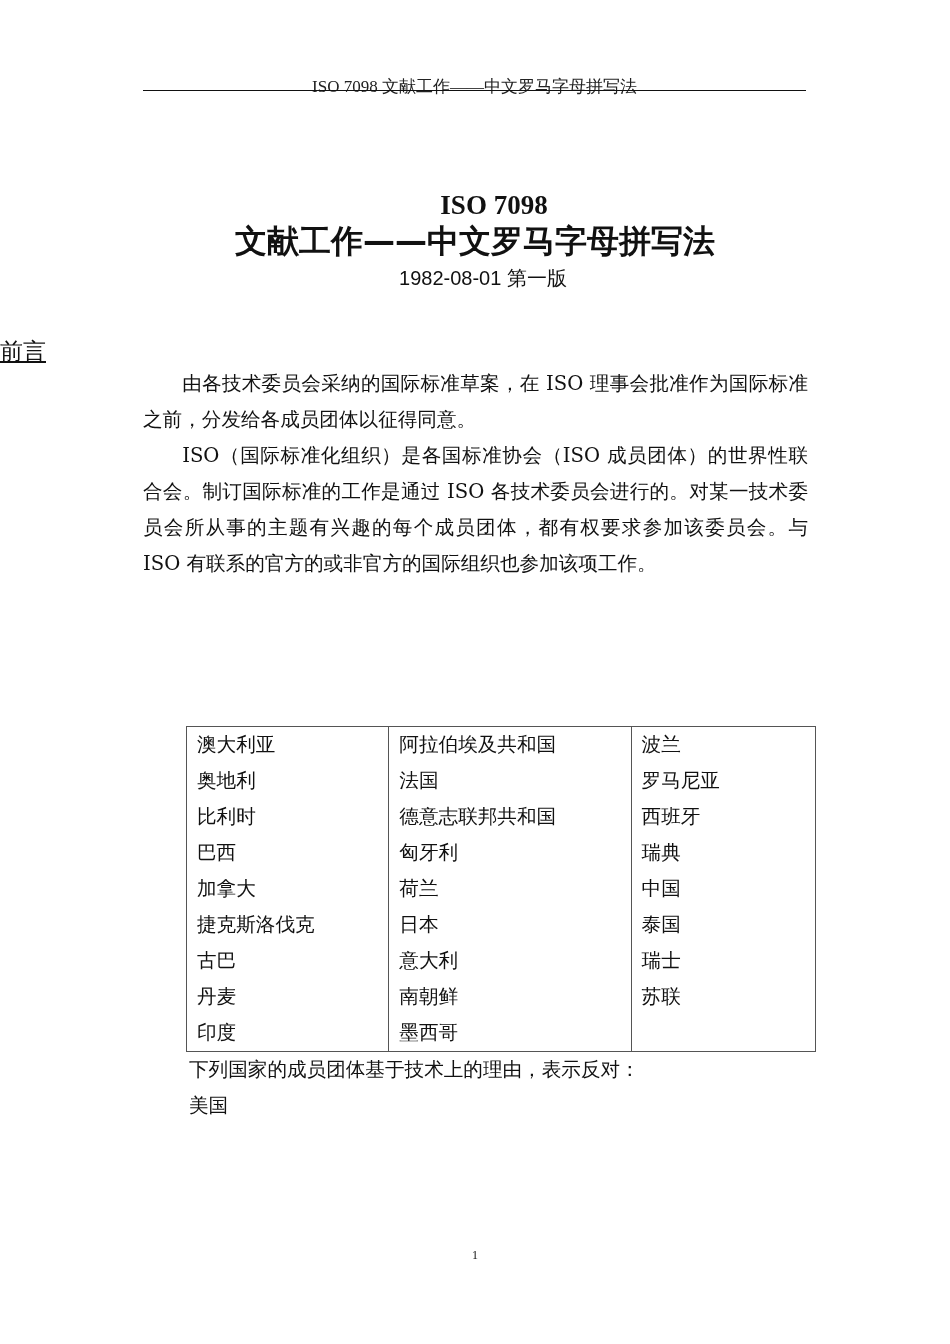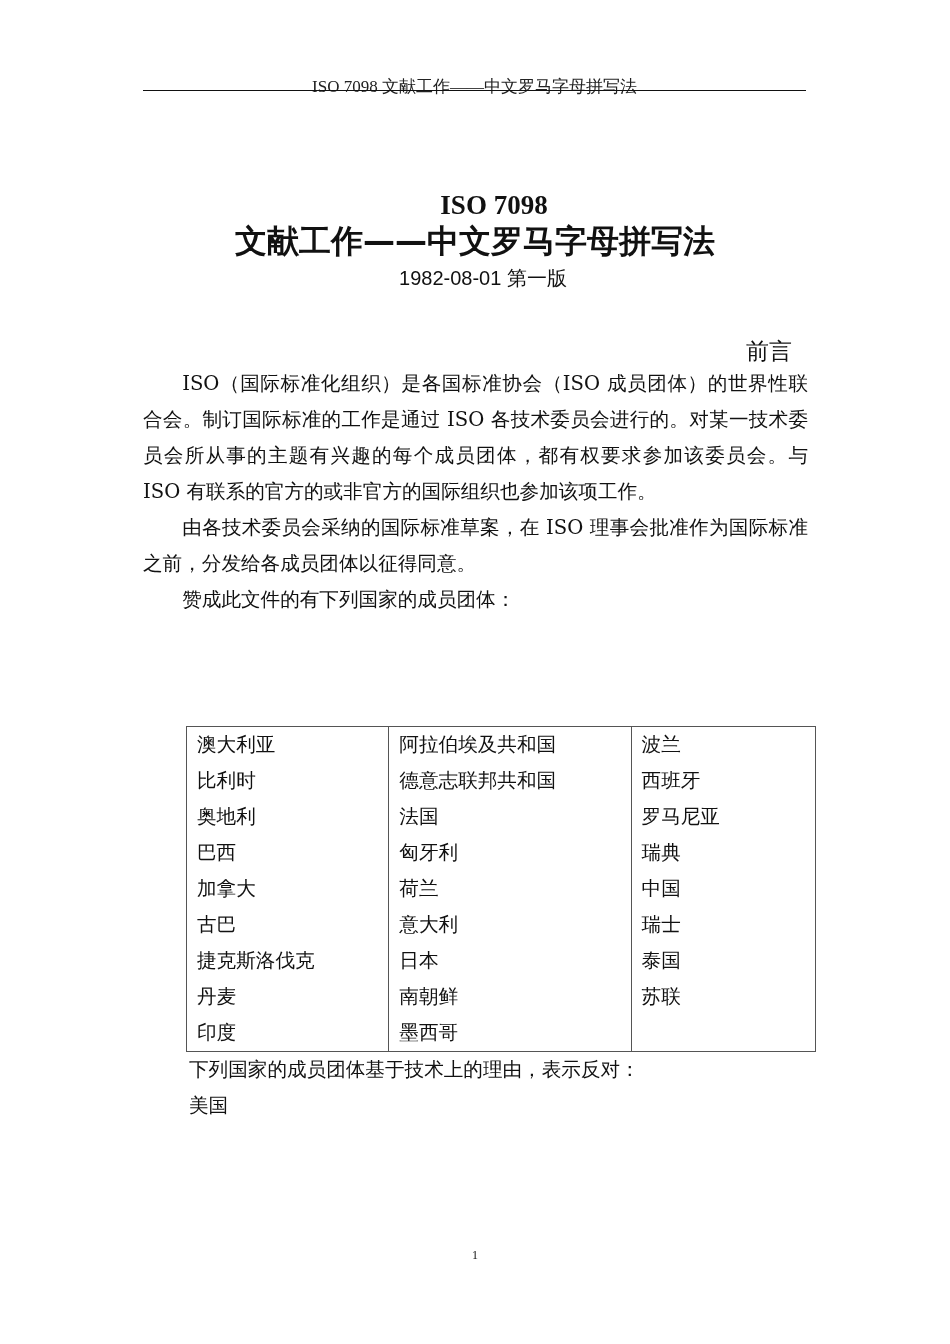--- a/index.html
+++ b/index.html
@@ -8,22 +8,22 @@
   .header { position:absolute; left:143px; top:66px; width:663px; text-align:center;
             font-size:17px; color:#222; font-family:"Liberation Serif","DejaVu Serif",serif;margin-top:9px; }
   .header-rule { position:absolute; left:143px; top:90px; width:663px; height:0;
                  border-top:1.5px solid #111; }
   .title-iso { position:absolute; left:0; top:190px; width:950px; text-align:center;
                font-family:"Liberation Serif",serif; font-weight:bold; font-size:27px;margin-left:19px; }
   .title-main { position:absolute; left:0; top:220px; width:950px; text-align:center;
                 font-family:"DejaVu Sans",sans-serif; font-weight:bold; font-size:32px; letter-spacing:0px; }
   .title-edition { position:absolute; left:8px; top:265px; width:950px; text-align:center;
                    font-family:"Liberation Sans",sans-serif; font-size:20px; }
-  .section-title { position:absolute; left:0; top:336px; width:792px; text-align:right;
-                   font-family:"DejaVu Sans",sans-serif; font-size:23px; }
+  .section-title { position:absolute; left:0; top:336px; width:792px; text-align:left;
+                   font-family:"DejaVu Sans",sans-serif; font-size:23px;text-decoration:underline; }
   .body { position:absolute; left:143px; top:366px; width:665px;
           font-size:19.6px; line-height:36px; font-family:"DejaVu Serif",serif; }
   .body p { margin:0; text-indent:2em; text-align:justify; }
   table.members { position:absolute; left:186px; top:726px; width:630px; border-collapse:collapse;
                   border:1.3px solid #555; font-size:19.6px; }
   table.members td { vertical-align:top; padding:0 10px; border-left:1.3px solid #555; line-height:36px; }
   table.members td:first-child { border-left:none; }
   .col1 { width:182px; } .col2 { width:222px; } .col3 { width:164px; }
   .after { position:absolute; left:189px; top:1052px; font-size:19.6px; line-height:36px; }
   .page-num { position:absolute; left:0; top:1248px; width:950px; text-align:center;
@@ -35,61 +35,60 @@
 <div class="header">ISO 7098  文献工作——中文罗马字母拼写法</div>
 <div class="header-rule"></div>
 
 <div class="title-iso">ISO 7098</div>
 <div class="title-main">文献工作——中文罗马字母拼写法</div>
 <div class="title-edition">1982-08-01  第一版</div>
 
 <div class="section-title">前言</div>
 
 <div class="body">
+  <p>由各技术委员会采纳的国际标准草案，在 ISO 理事会批准作为国际标准之前，分发给各成员团体以征得同意。</p>
   <p>ISO（国际标准化组织）是各国标准协会（ISO 成员团体）的世界性联合会。制订国际标准的工作是通过 ISO 各技术委员会进行的。对某一技术委员会所从事的主题有兴趣的每个成员团体，都有权要求参加该委员会。与 ISO 有联系的官方的或非官方的国际组织也参加该项工作。</p>
-  <p>由各技术委员会采纳的国际标准草案，在 ISO 理事会批准作为国际标准之前，分发给各成员团体以征得同意。</p>
-  <p>赞成此文件的有下列国家的成员团体：</p>
 </div>
 
 <table class="members">
   <tbody id="members-body">
       <tr>
         <td class="col1">澳大利亚</td>
         <td class="col2">阿拉伯埃及共和国</td>
         <td class="col3">波兰</td>
       </tr>
       <tr>
+        <td class="col1">奥地利</td>
+        <td class="col2">法国</td>
+        <td class="col3">罗马尼亚</td>
+      </tr>
+      <tr>
         <td class="col1">比利时</td>
         <td class="col2">德意志联邦共和国</td>
         <td class="col3">西班牙</td>
-      </tr>
-      <tr>
-        <td class="col1">奥地利</td>
-        <td class="col2">法国</td>
-        <td class="col3">罗马尼亚</td>
       </tr>
       <tr>
         <td class="col1">巴西</td>
         <td class="col2">匈牙利</td>
         <td class="col3">瑞典</td>
       </tr>
       <tr>
         <td class="col1">加拿大</td>
         <td class="col2">荷兰</td>
         <td class="col3">中国</td>
       </tr>
       <tr>
+        <td class="col1">捷克斯洛伐克</td>
+        <td class="col2">日本</td>
+        <td class="col3">泰国</td>
+      </tr>
+      <tr>
         <td class="col1">古巴</td>
         <td class="col2">意大利</td>
         <td class="col3">瑞士</td>
-      </tr>
-      <tr>
-        <td class="col1">捷克斯洛伐克</td>
-        <td class="col2">日本</td>
-        <td class="col3">泰国</td>
       </tr>
       <tr>
         <td class="col1">丹麦</td>
         <td class="col2">南朝鲜</td>
         <td class="col3">苏联</td>
       </tr>
       <tr>
         <td class="col1">印度</td>
         <td class="col2">墨西哥</td>
         <td class="col3"></td>

